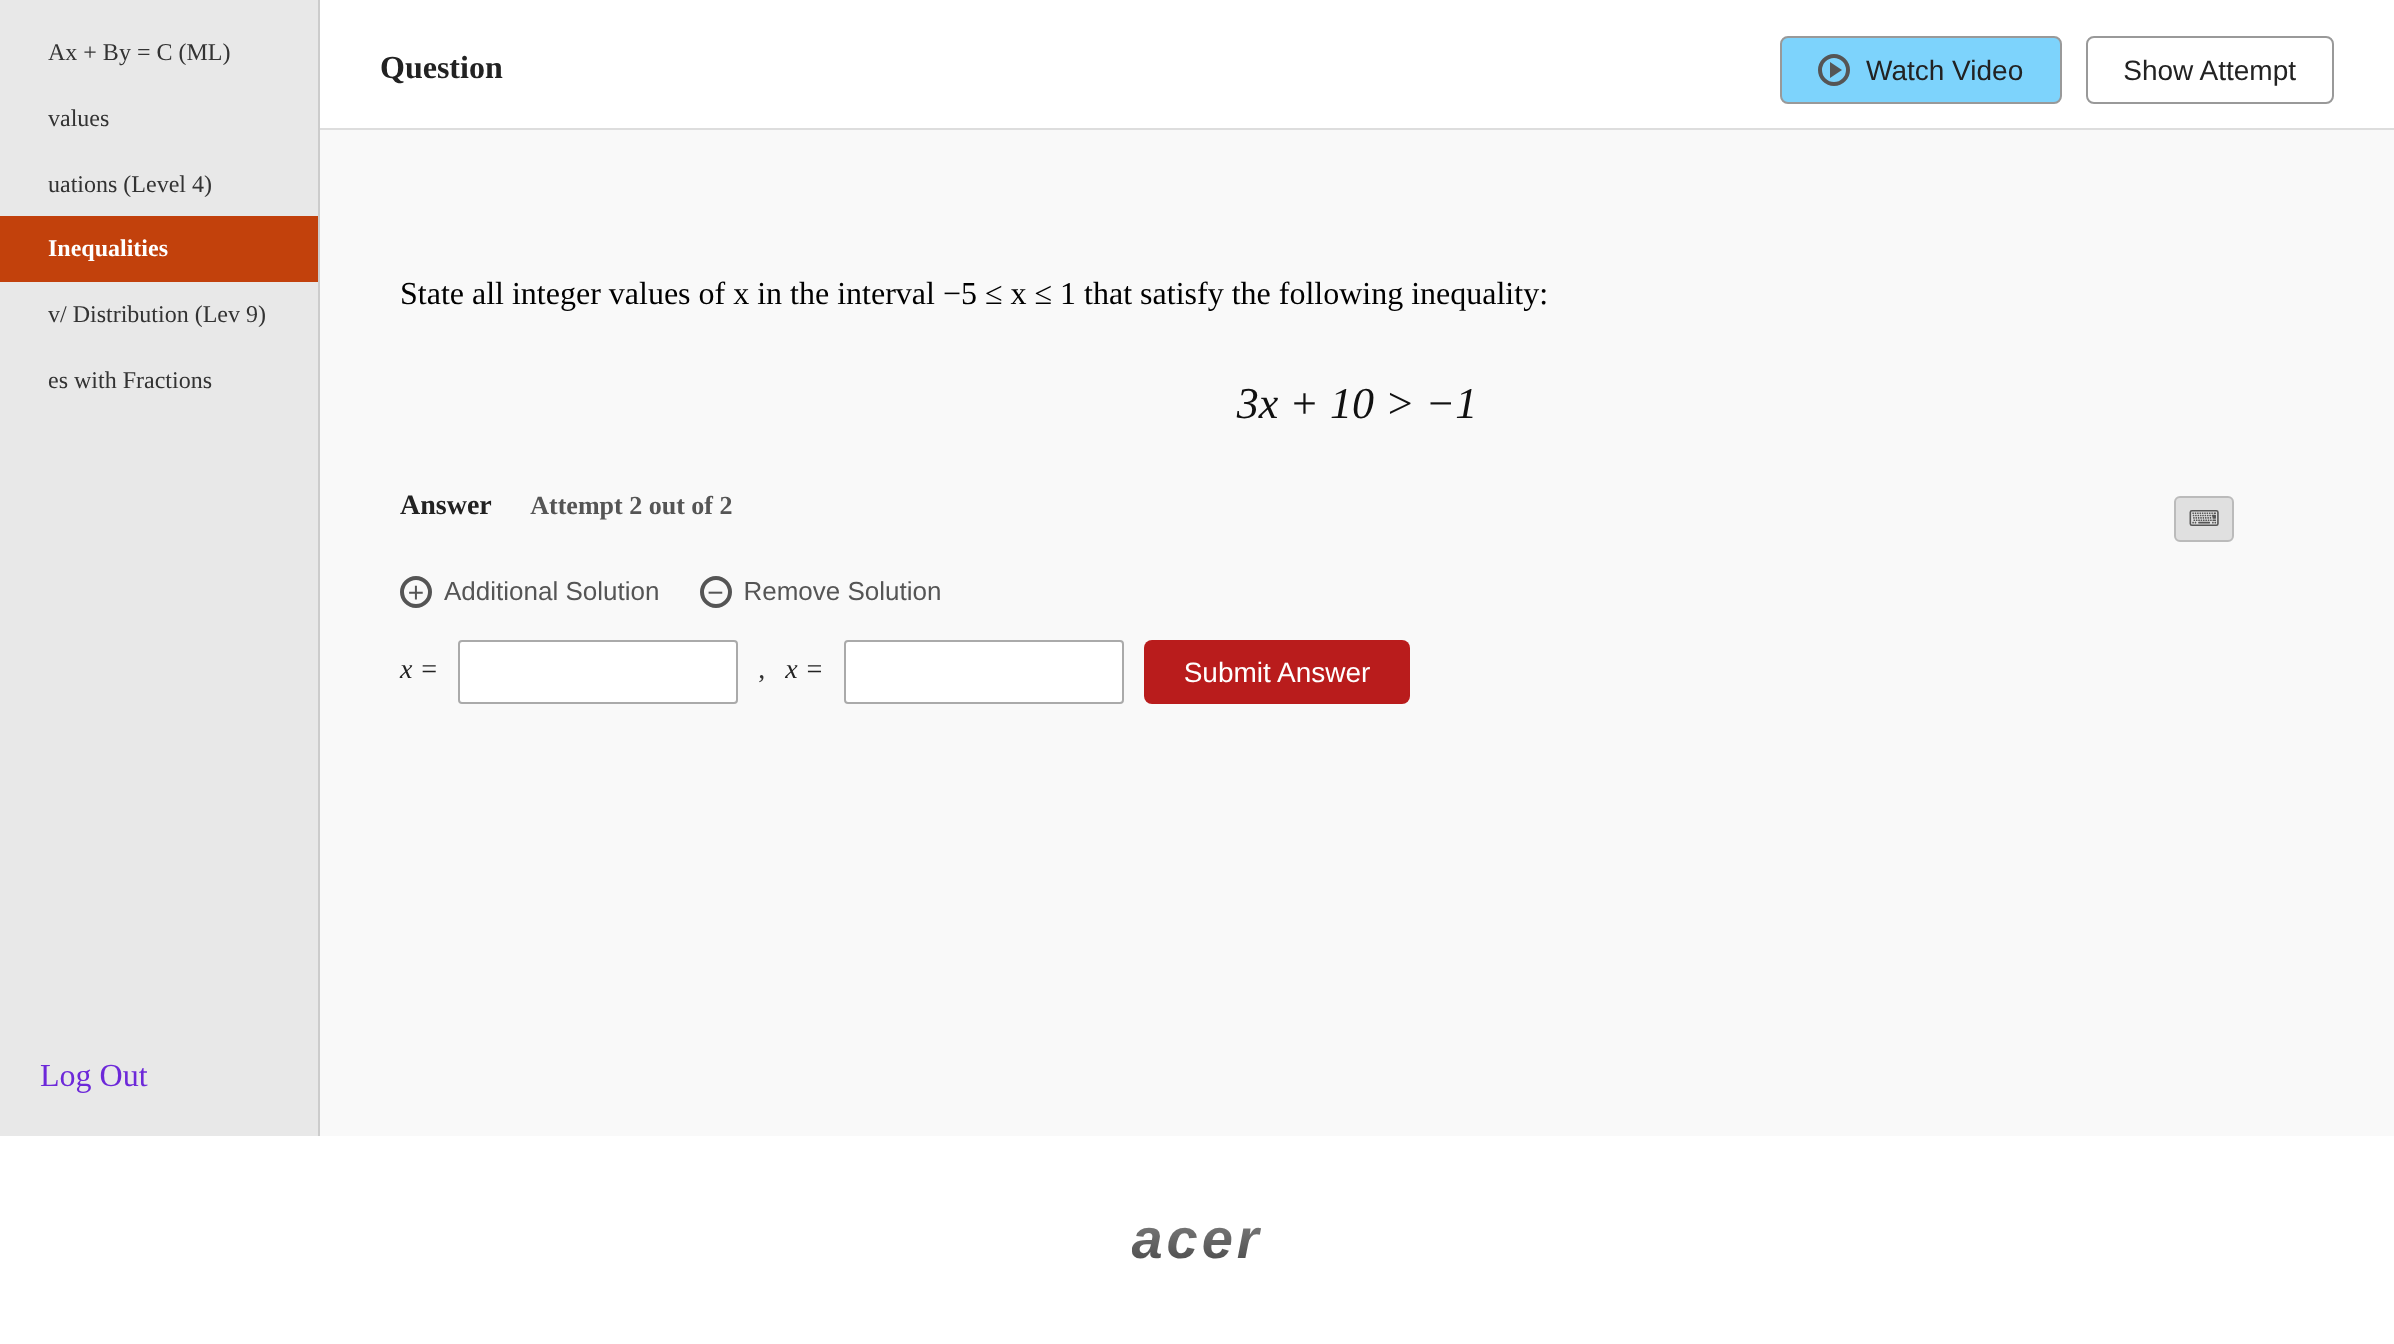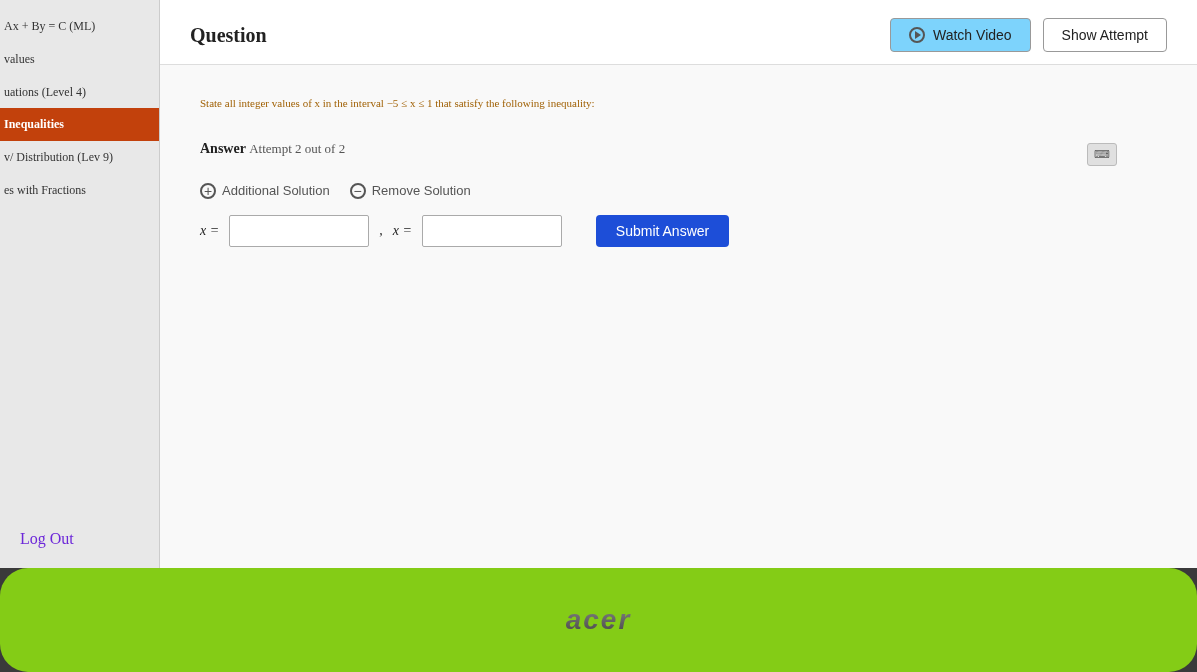--- a/index.html
+++ b/index.html
@@ -27,21 +27,21 @@
       background: #e8e8e8;
       border-right: 1px solid #ccc;
       padding: 10px 0;
       display: flex;
       flex-direction: column;
       font-size: 12px;
       color: #333;
     }
 
     .sidebar-item {
-      padding: 8px 4px;
+      padding: 8px 24px;
       cursor: pointer;
       color: #333;
       font-size: 12px;
       line-height: 1.4;
     }
 
     .sidebar-item.active {
       background: #c2410c;
       color: white;
       font-weight: bold;
@@ -68,21 +68,21 @@
     .top-bar {
       display: flex;
       align-items: center;
       justify-content: space-between;
       padding: 18px 30px 12px 30px;
       border-bottom: 1px solid #ddd;
       background: #fff;
     }
 
     .top-bar-left {
-      font-size: 20px;
+      font-size: 16px;
       font-weight: bold;
       color: #222;
     }
 
     .top-bar-right {
       display: flex;
       gap: 12px;
       align-items: center;
     }
 
@@ -130,24 +130,25 @@
       color: #222;
     }
 
     
     .question-body {
       padding: 30px 40px 20px 40px;
       flex: 1;
     }
 
     .question-text {
-      font-size: 11px;
-      color: #a16207;
+      font-size: 16px;
+      color: #000000;
       margin-bottom: 28px;
       line-height: 1.6;
+      margin-top: 40px;
     }
 
     .math-equation {
       text-align: center;
       font-size: 22px;
       font-style: italic;
       margin: 20px 0 30px 0;
       color: #111;
     }
 
@@ -159,22 +160,22 @@
     .answer-label {
       font-size: 14px;
       font-weight: bold;
       color: #222;
       margin-bottom: 12px;
     }
 
     .attempt-text {
       font-size: 13px;
       color: #555;
-      font-weight: normal;
-      margin-left: 0;
+      font-weight: bold;
+      margin-left: 16px;
     }
 
     .solution-controls {
       display: flex;
       gap: 20px;
       align-items: center;
       margin-bottom: 16px;
     }
 
     .solution-btn {
@@ -236,28 +237,28 @@
       width: 140px;
       border-radius: 2px;
     }
 
     .comma {
       font-size: 14px;
       color: #333;
     }
 
     .btn-submit {
-      background: #1d4ed8;
+      background: #b91c1c;
       color: white;
       border: none;
       padding: 8px 20px;
       font-size: 14px;
       border-radius: 4px;
       cursor: pointer;
-      margin-left: 24px;
+      margin-left: 0;
     }
 
     
     .keyboard-icon-btn {
       position: absolute;
       right: 40px;
       background: #e0e0e0;
       border: 1px solid #bbb;
       border-radius: 3px;
       padding: 4px 6px;
@@ -267,26 +268,25 @@
     }
 
     .answer-row-wrapper {
       position: relative;
       display: flex;
       align-items: center;
     }
 
     
     .bottom-bar {
-      background: #84cc16;
+      background: #ffffff;
       height: 104px;
       display: flex;
       align-items: center;
       justify-content: center;
-      border-radius: 28px;
     }
 
     .acer-logo {
       font-size: 28px;
       font-style: italic;
       color: #1a1a1a;
       letter-spacing: 2px;
       font-family: 'Arial', sans-serif;
       font-weight: bold;
       background: linear-gradient(to bottom, #888, #444);
@@ -336,20 +336,23 @@
           <span>Show Attempt</span>
         </button>
       </div>
     </div>
 
     <div class="question-body">
       <div class="question-text">
         <span>State all integer values of x in the interval −5 ≤ x ≤ 1 that satisfy the following inequality:</span>
       </div>
 
+      <div class="math-equation">
+        <span>3x + 10 &gt; −1</span>
+      </div>
 
       <div class="answer-section">
         <div class="answer-row-wrapper">
           <div class="answer-label">
             <span>Answer</span>
             <span class="attempt-text">Attempt 2 out of 2</span>
           </div>
           <button class="keyboard-icon-btn" style="margin-left: auto;">
             <span>⌨</span>
           </button>

